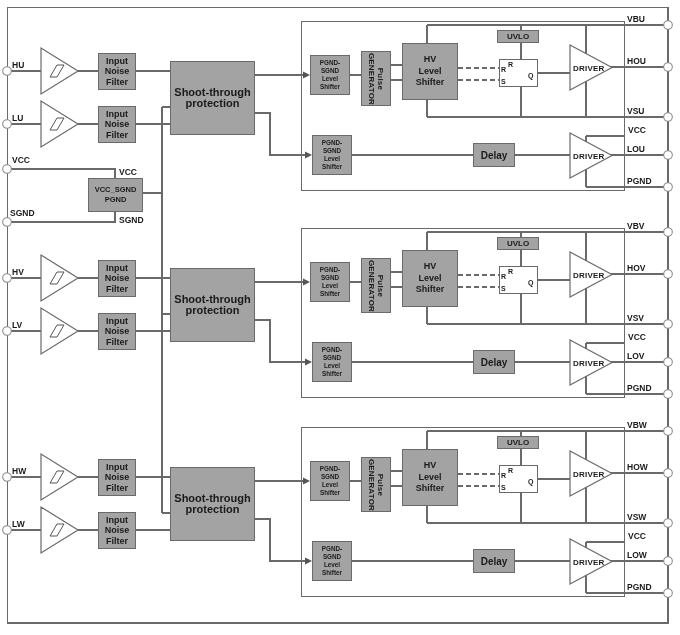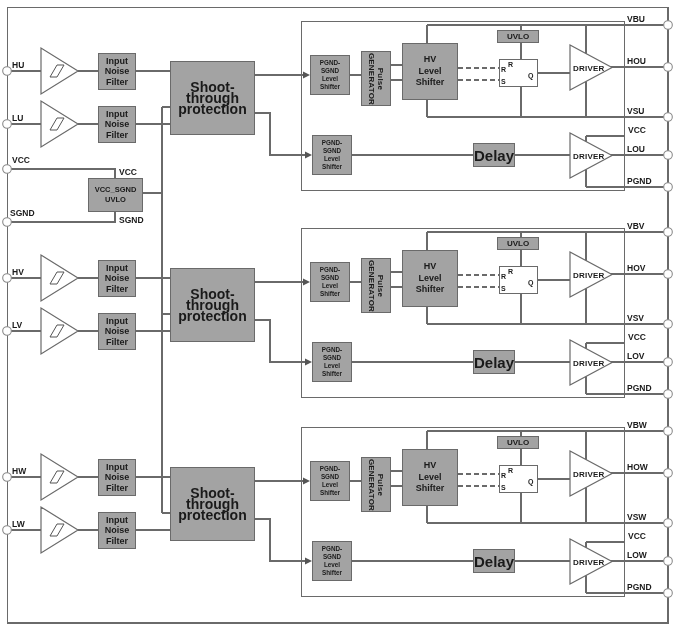--- a/index.html
+++ b/index.html
@@ -17,25 +17,25 @@
   .pin{fill:#fff;stroke:#8a8a8a;stroke-width:1.1;}
   text{font-family:"Liberation Sans",sans-serif;font-weight:bold;fill:#1a1a1a;font-size:8.5px;}
   .t7{font-size:7px;}
   .t8{font-size:8px;letter-spacing:.2px;}
   
   .channel{position:absolute;left:0;width:680px;height:0;}
   .blk{position:absolute;box-sizing:border-box;border:1.4px solid #6a6a6a;background:#a3a3a3;
        display:flex;align-items:center;justify-content:center;text-align:center;
        white-space:pre-line;font-weight:bold;color:#1a1a1a;}
   .filter{font-size:9px;line-height:10.5px;}
-  .shoot{font-size:14px;line-height:11px;}
+  .shoot{font-size:11px;line-height:11px;}
   .small{font-size:6.3px;line-height:8px;}
   .hvblk{font-size:9px;line-height:11.5px;}
   .uvloS{font-size:8px;line-height:9px;}
-  .delay{font-size:15px;}
+  .delay{font-size:10px;}
   .muvlo{font-size:7.5px;line-height:10px;}
   .pulse .rot{display:inline-block;transform:rotate(90deg);font-size:8px;line-height:9px;
               text-align:center;letter-spacing:.2px;}
   .pulse .rot span{display:block;}
 </style>
 </head>
 <body>
 
 <div class="stage">
 
@@ -175,21 +175,21 @@
     <text class="t7" x="501" y="71.5">R</text>
     <text class="t7" x="501" y="84">S</text>
     <text class="t7" x="528" y="77.5">Q</text>
     <text class="t7" x="508" y="67">R</text>
     <text class="t8" x="573" y="70.5">DRIVER</text>
     <text class="t8" x="573" y="158.5">DRIVER</text>
   </g>
 </svg>
 
 <div class="blk muvlo" style="left:88px;top:178px;width:55px;height:34px">VCC_SGND
-UVLO</div>
+PGND</div>
 
 <div class="channel" style="top:0">
   <div class="blk filter" style="left:98px;top:53px;width:38px;height:37px">Input
 Noise
 Filter</div>
   <div class="blk filter" style="left:98px;top:106px;width:38px;height:37px">Input
 Noise
 Filter</div>
   <div class="blk shoot" style="left:170px;top:61px;width:85px;height:74px">Shoot-through
 protection</div>

